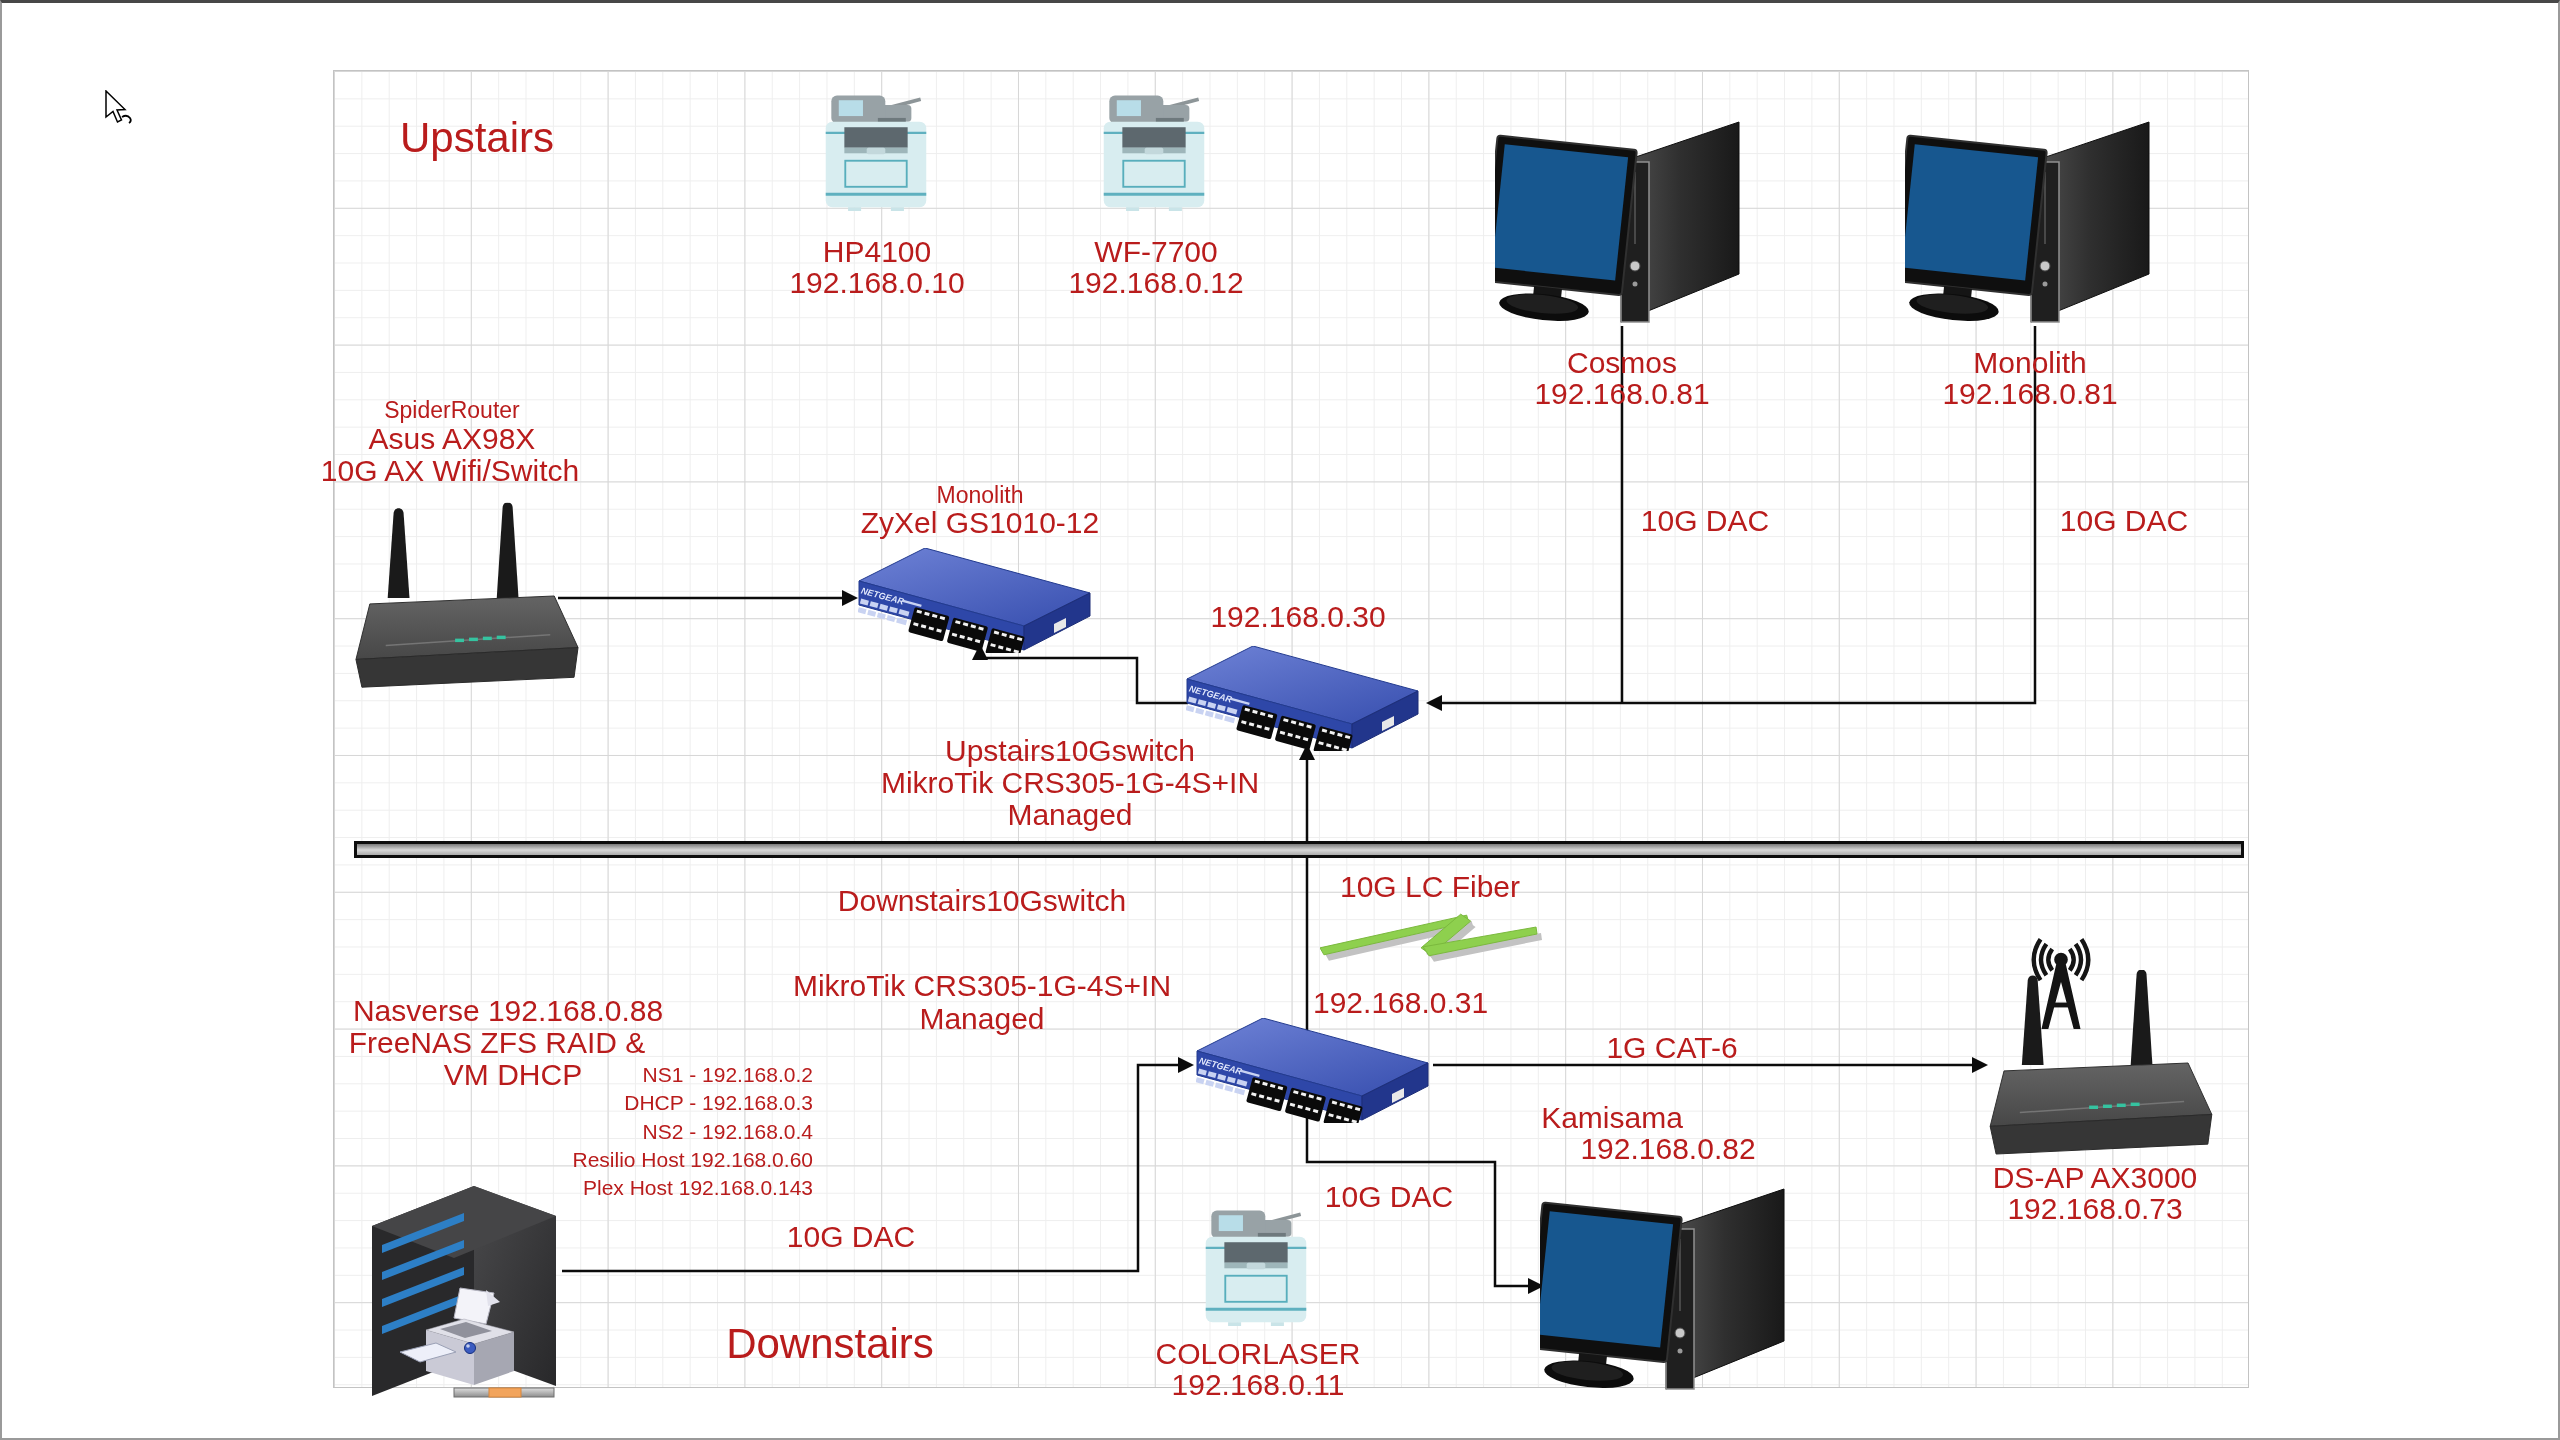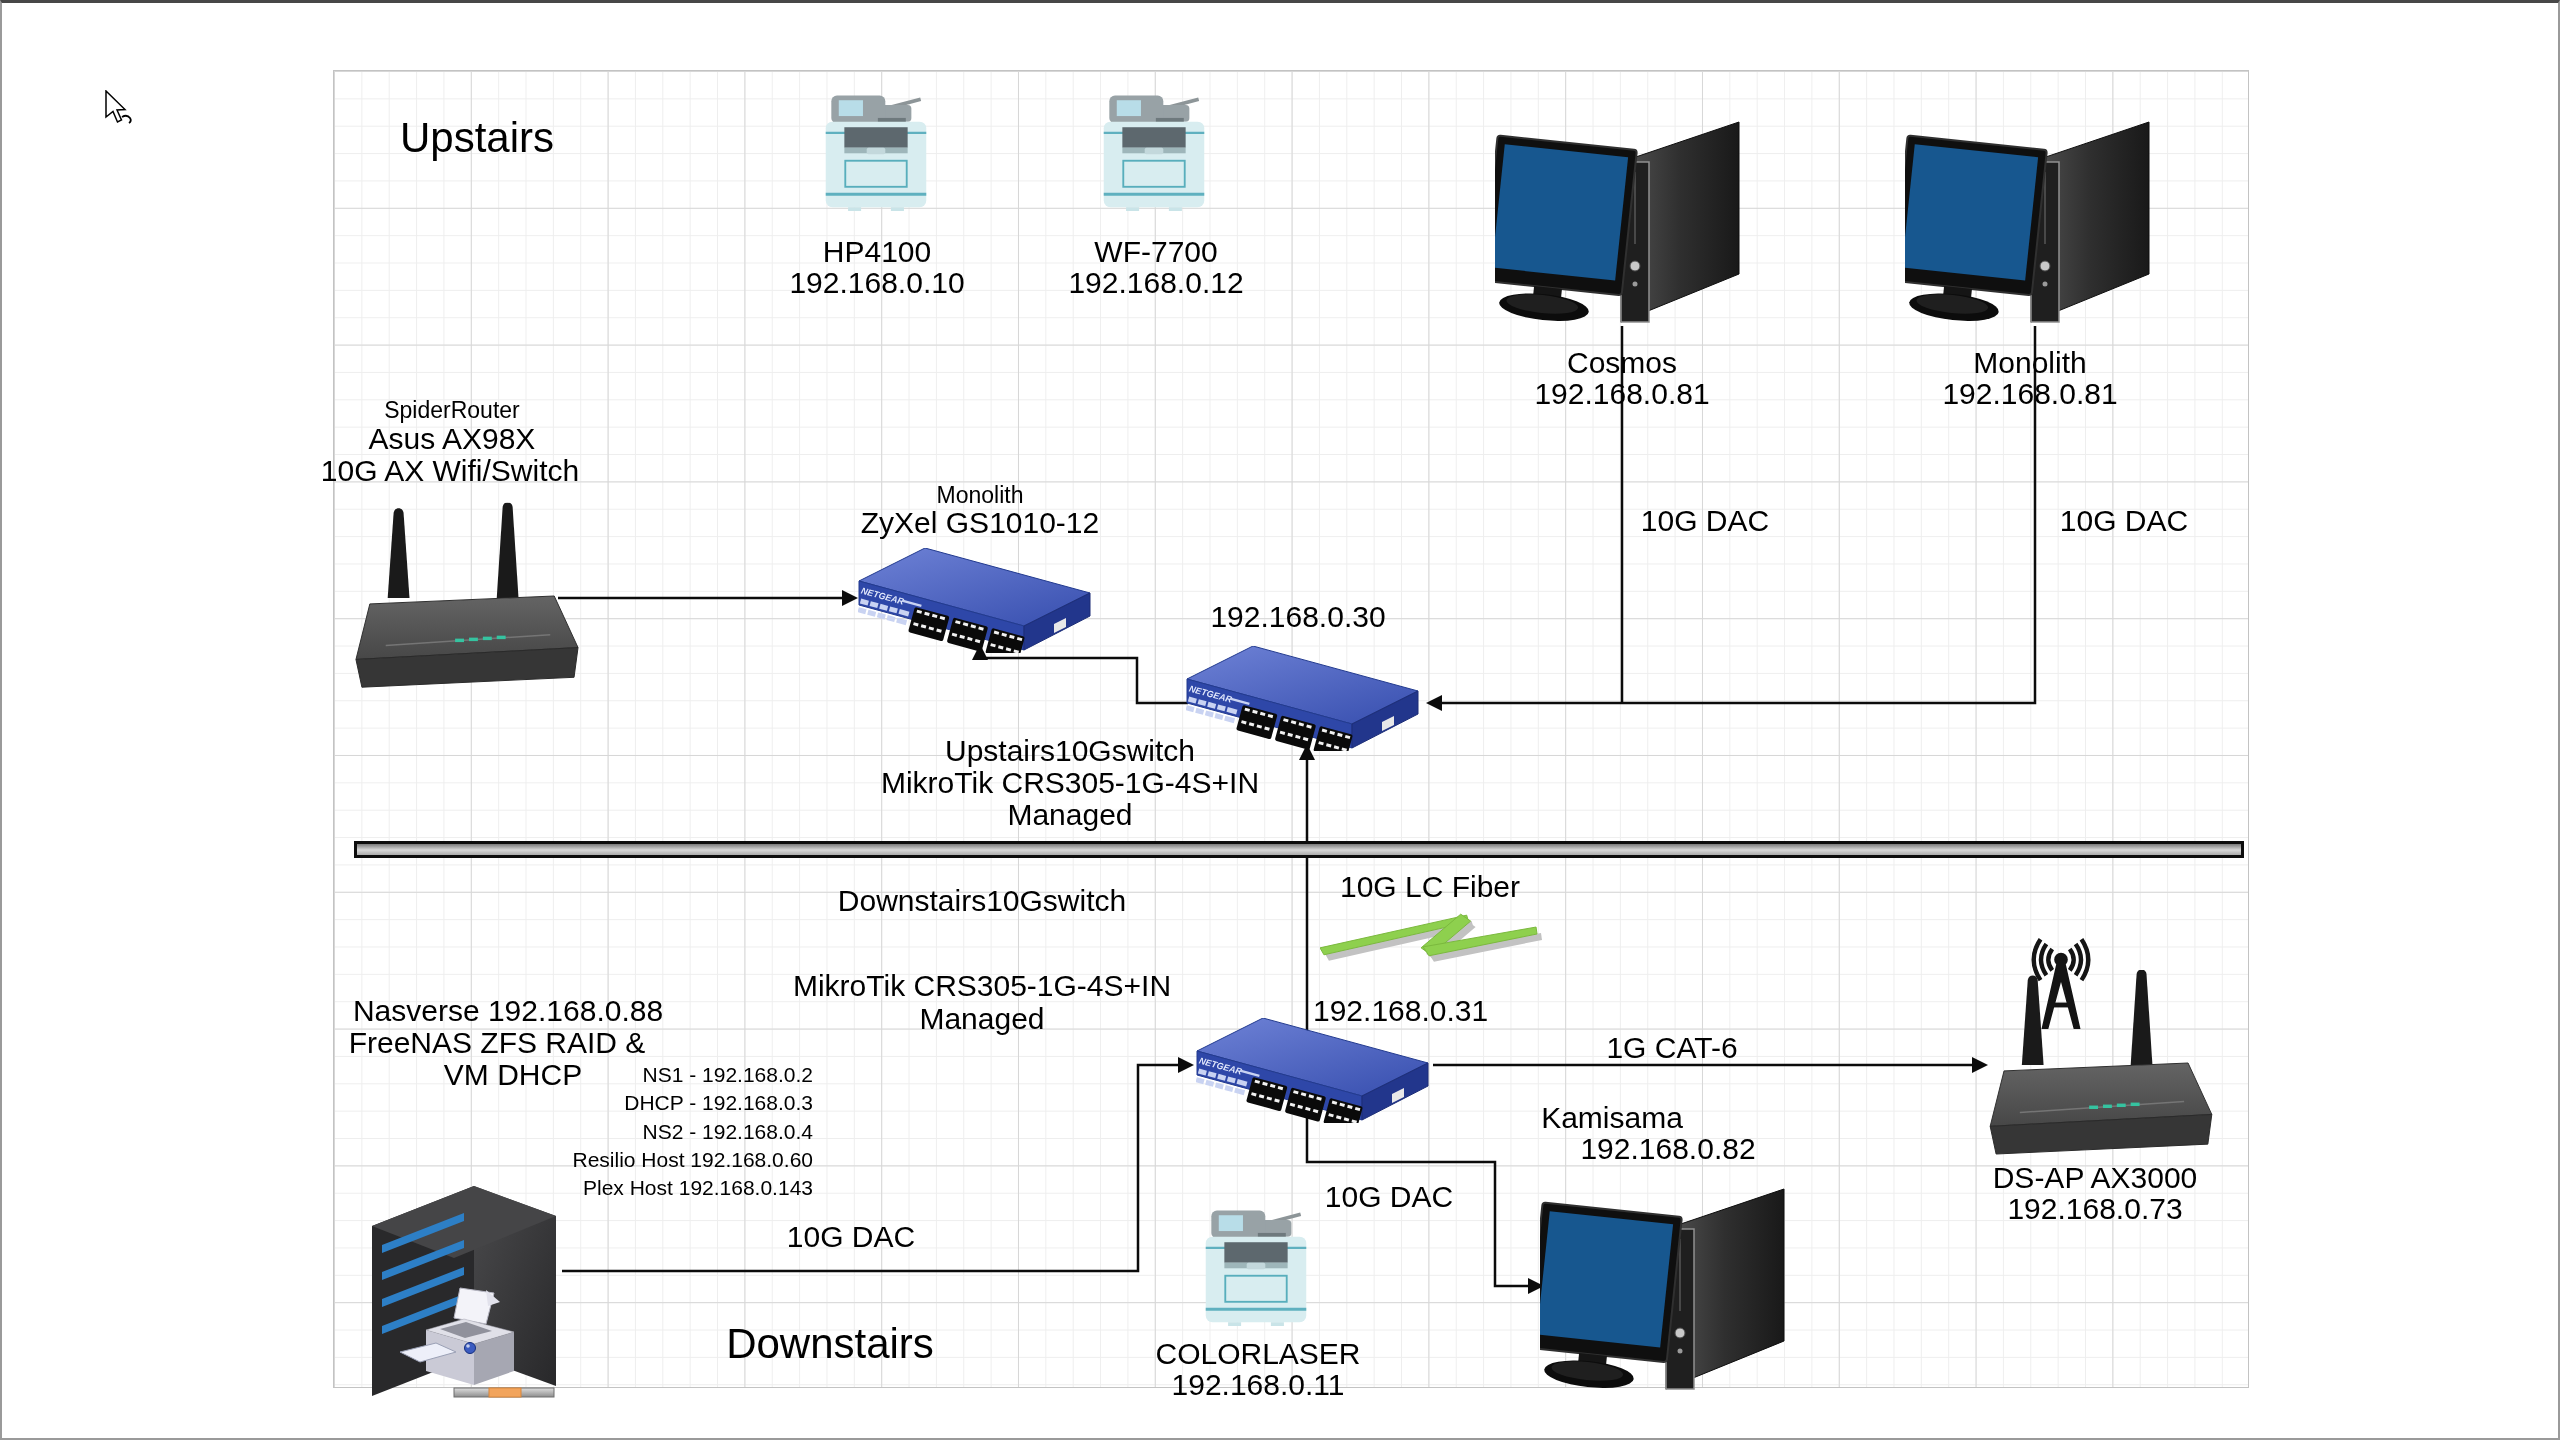--- a/index.html
+++ b/index.html
@@ -19,22 +19,22 @@
     background-size:136.8px 136.8px,136.8px 136.8px,27.36px 27.36px,27.36px 27.36px;
     z-index:0;
   }
   svg.connectors{position:absolute;left:0;top:0;width:2560px;height:1440px;z-index:1;}
   .divider{
     position:absolute;left:354px;top:841px;width:1884px;height:11px;z-index:2;
     border:3px solid #0d0d0d;
     background:linear-gradient(180deg,#7a7a7a 0%,#d8d8d8 55%,#ababab 100%);
   }
   .icon{position:absolute;z-index:2;}
-  .lbl{position:absolute;z-index:3;white-space:nowrap;transform:translateX(-50%);text-align:center;font-size:30px;line-height:1.05;color:#000000;}
-  .lbl.left{transform:none;text-align:center;margin-top:8px;}
+  .lbl{position:absolute;z-index:3;white-space:nowrap;transform:translateX(-50%);text-align:center;font-size:30px;line-height:1.05;color:#b91c1c;}
+  .lbl.left{transform:none;text-align:center;}
   .lbl.right{transform:none;text-align:right;}
   .title{font-size:42px;}
   .small{font-size:23px;}
   .svc{font-size:21px;}
   .cursor{position:absolute;left:104px;top:90px;z-index:10;}
   .hidden-defs{position:absolute;width:0;height:0;overflow:hidden;}
 </style>
 </head>
 <body>
 

